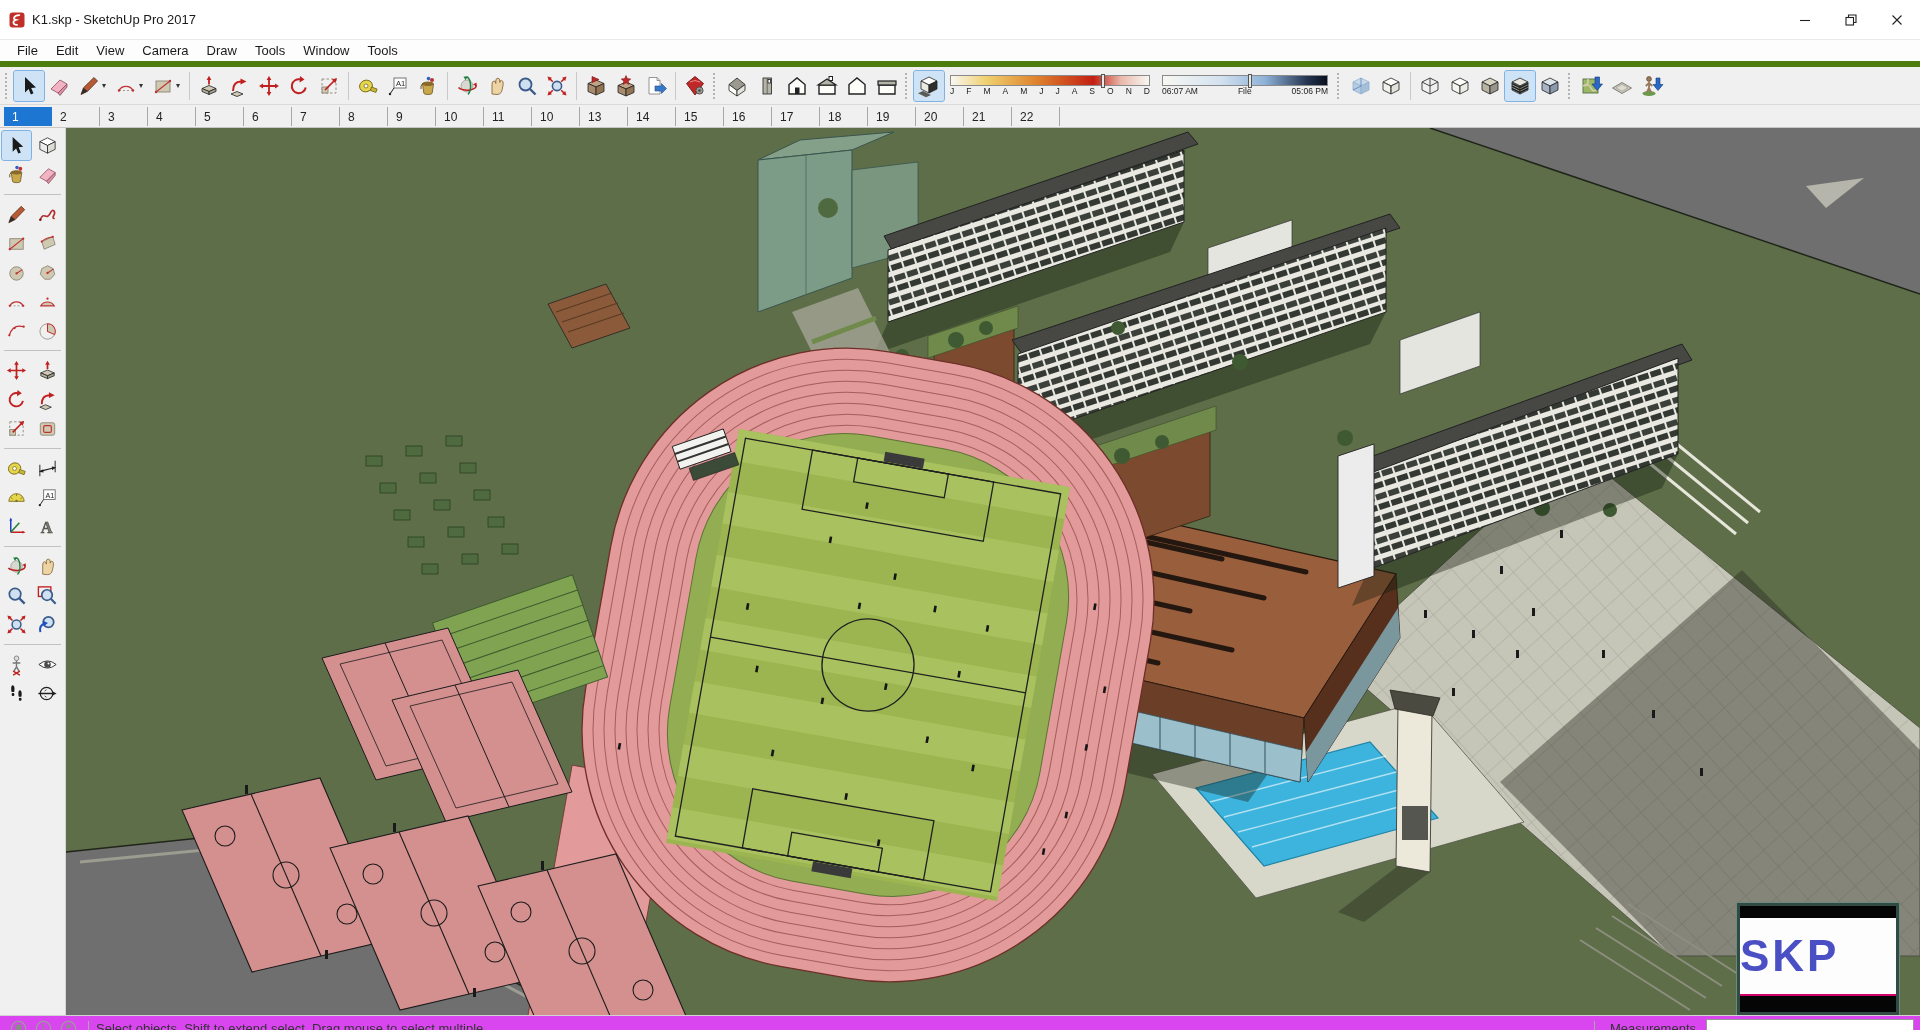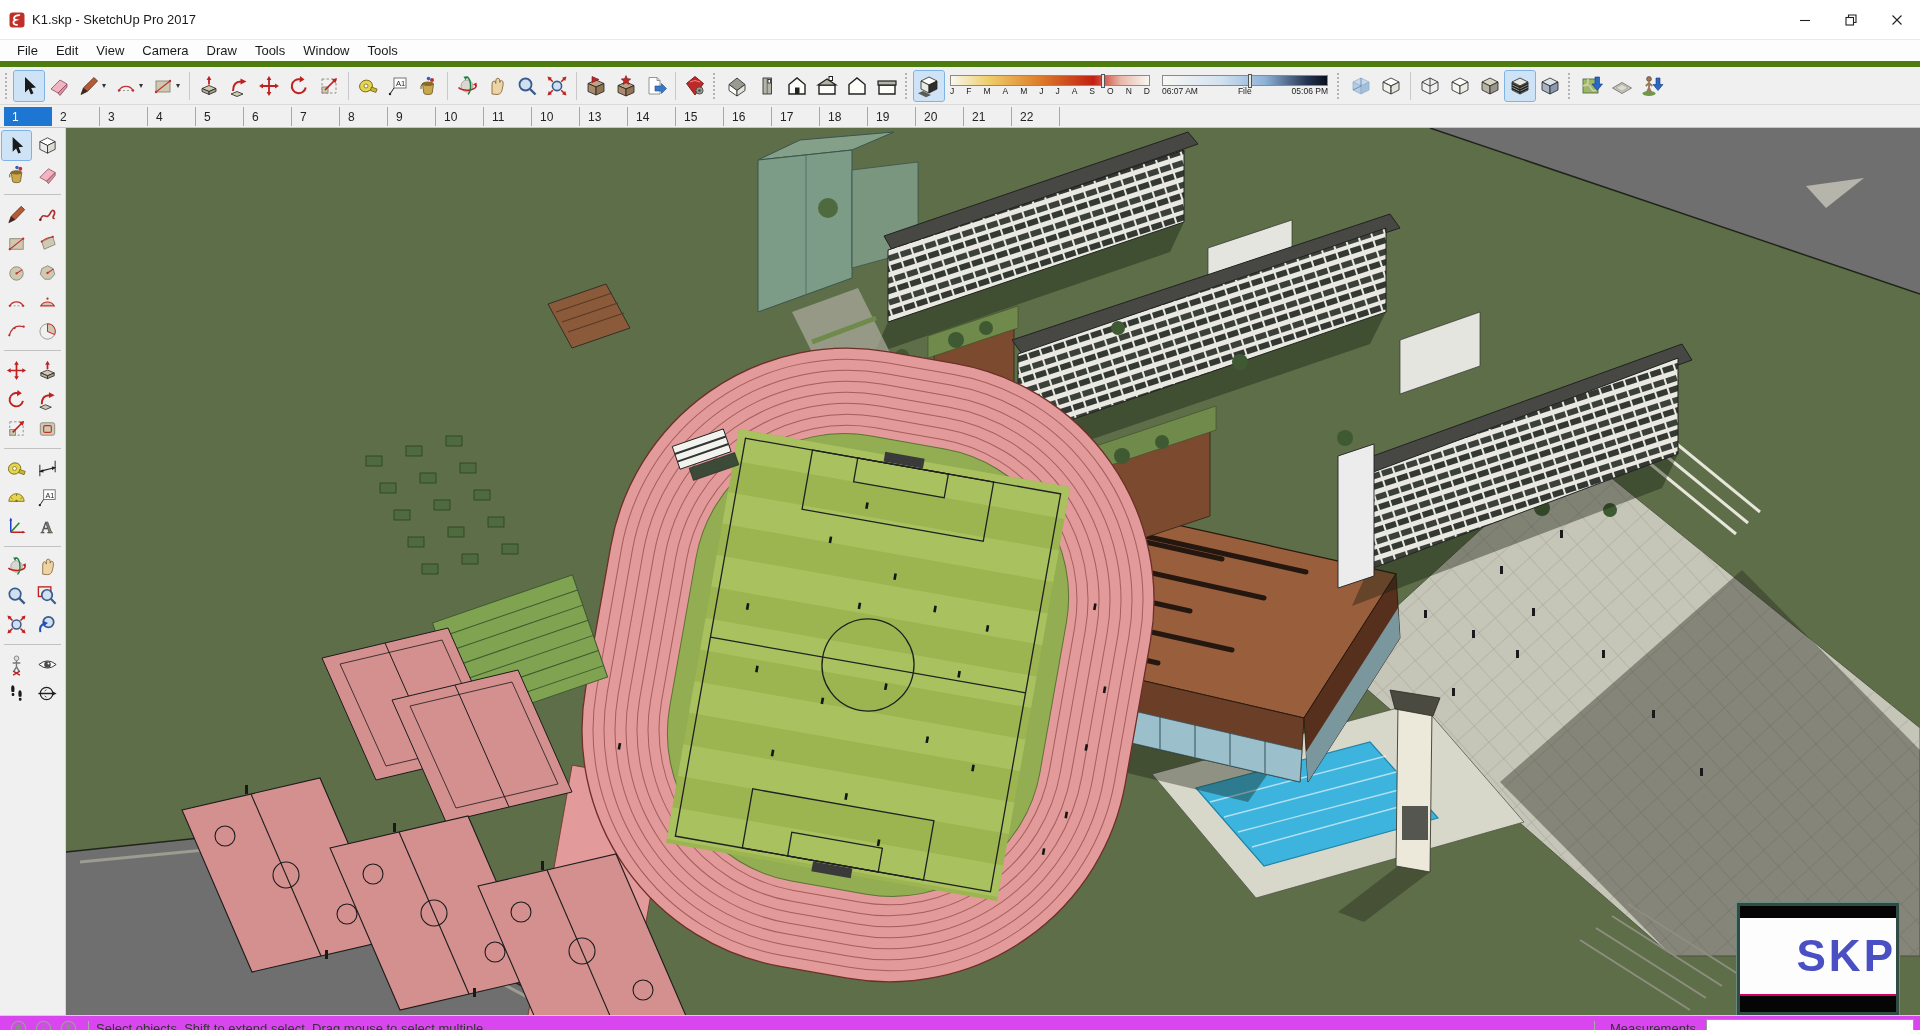--- a/index.html
+++ b/index.html
@@ -43,21 +43,21 @@
   .palette { width:66px; background:#f0f0f0; border-right:1px solid #d6d6d6; padding-top:3px; display:flex; flex-wrap:wrap; align-content:flex-start; }
   .pbtn { width:29px; height:29px; padding:3px; margin-left:2px; border-radius:2px; }
   .pbtn.active { background:#cfe3f6; outline:1px solid #7fb2e5; }
   .p-sep { width:58px; height:1px; background:#c2c2c2; margin:5px 4px; }
 
   .viewport { position:relative; width:1854px; height:887px; background:#5d6e48; overflow:hidden; }
   .viewport > svg.scene { width:100%; height:100%; display:block; }
 
   .watermark { position:absolute; right:21px; bottom:0px; width:162px; height:112px; border:3px solid #324a44; background:#000; box-shadow:0 0 0 1px #6a8a80; display:flex; flex-direction:column; }
   .wm-black-top { height:12px; background:#050505; }
-  .wm-white { flex:1; background:#fdfdfd; display:flex; align-items:center; justify-content:flex-end; }
+  .wm-white { flex:1; background:#fdfdfd; display:flex; align-items:center; justify-content:flex-start; }
   .wm-text { font-size:44px; font-weight:bold; color:#4a50c4; letter-spacing:3px; }
   .wm-magenta { height:2px; background:#d4006a; }
   .wm-black-bot { height:16px; background:#050505; }
 
   
   .statusbar { height:25px; background:#d946ef; border-top:1px solid #d2d2d2; display:flex; align-items:center; padding:0 6px; }
   .sbicon { width:17px; height:17px; margin:0 4px; }
   .sb-sep { width:1px; height:14px; background:#a8a8a8; margin:0 7px; }
   .sb-msg { font-size:13px; color:#333; }
   .sb-right { margin-left:auto; display:flex; align-items:center; }

